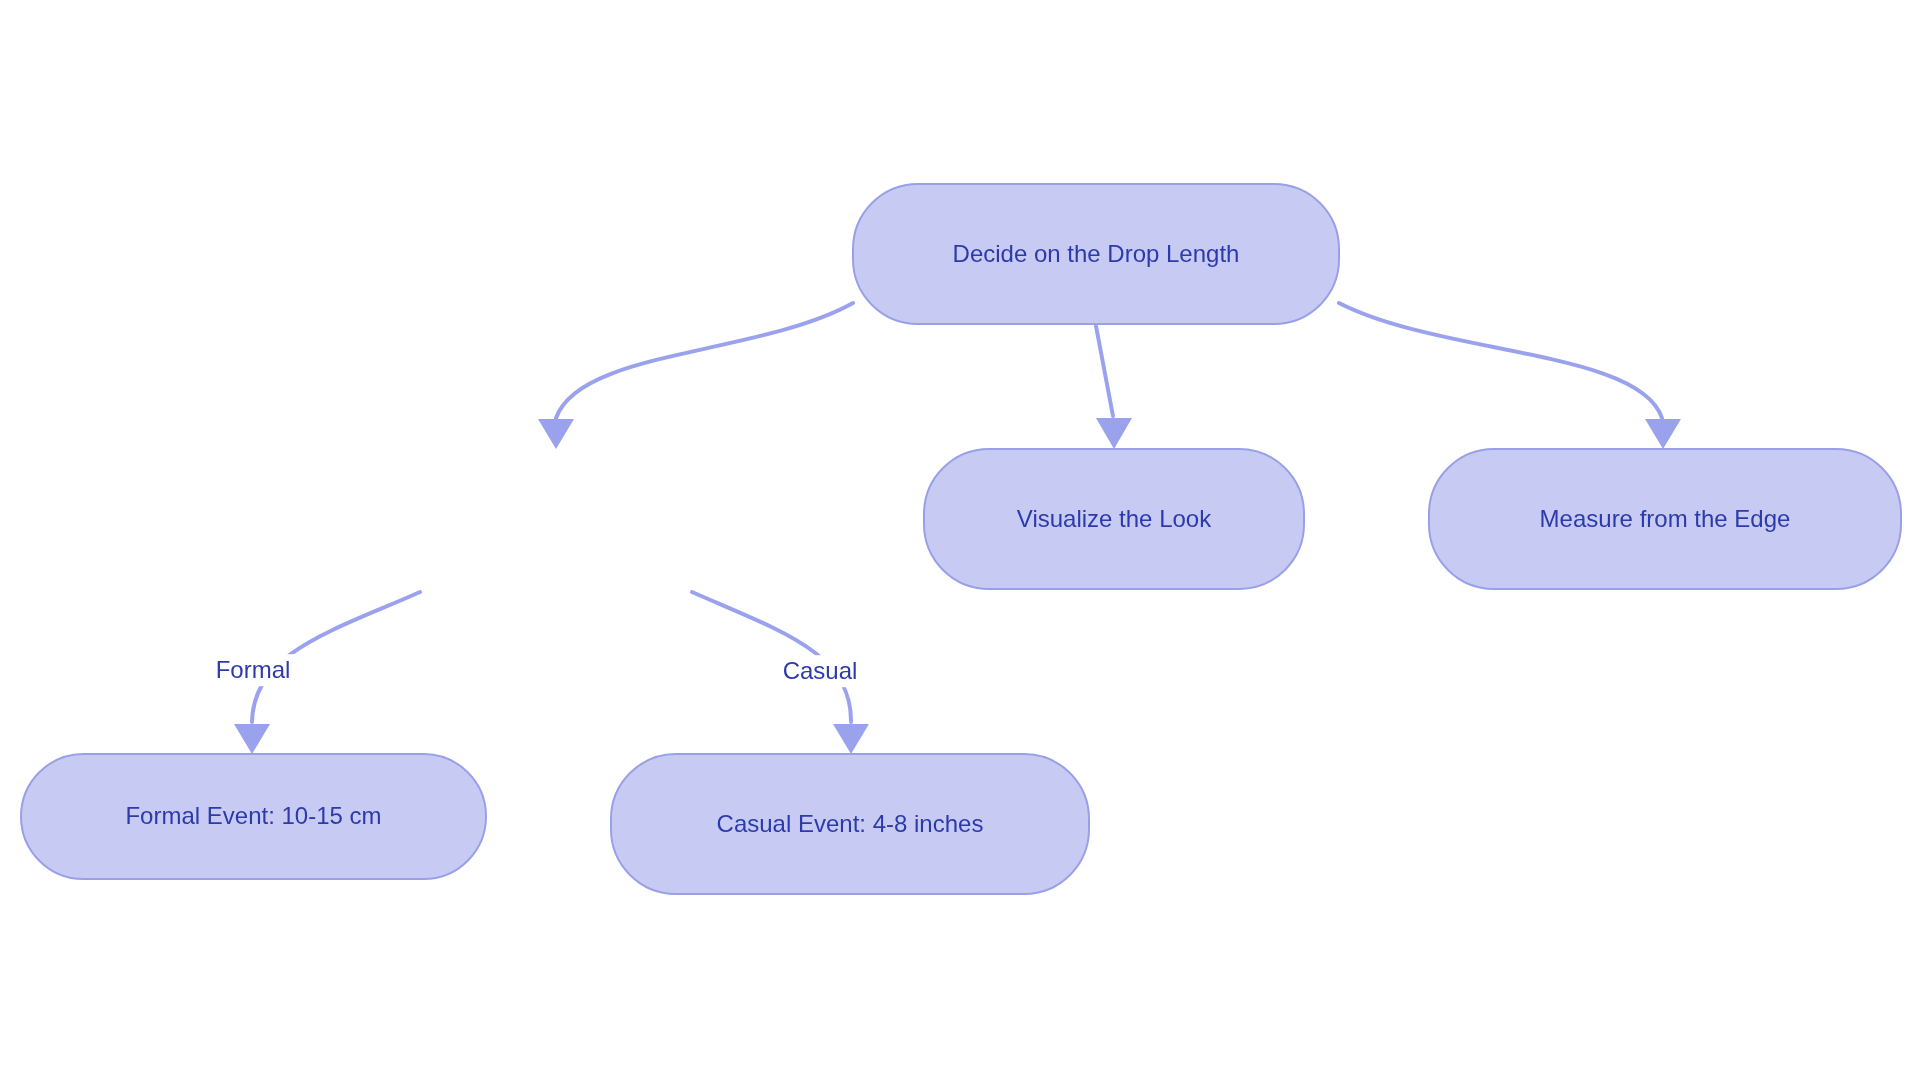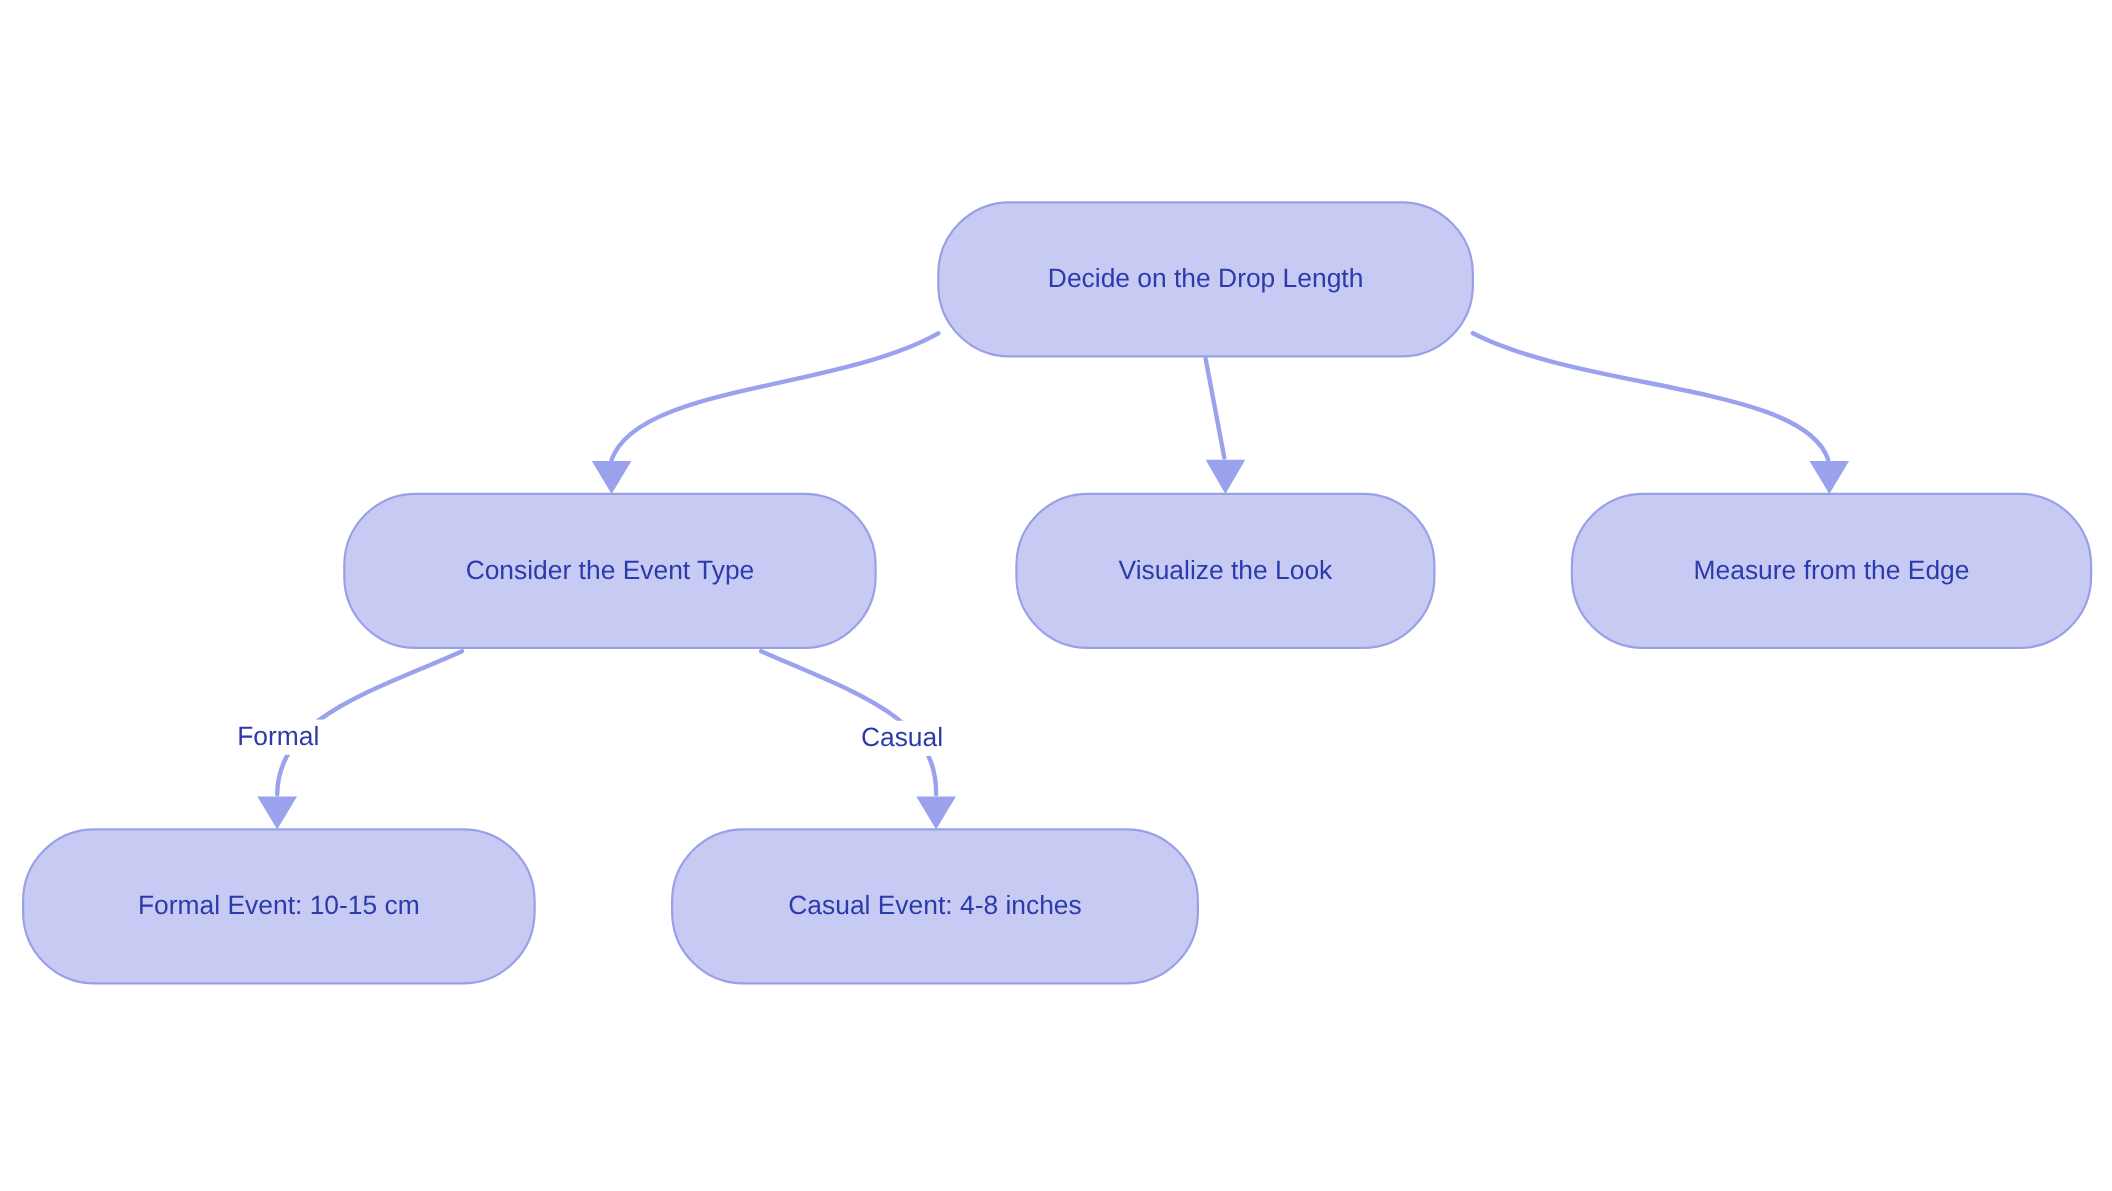--- a/index.html
+++ b/index.html
@@ -46,21 +46,21 @@
     color: var(--node-text);
     font-size: 24px;
     line-height: 1.2;
     text-align: center;
     padding: 0 24px;
   }
   .node-root          { left: 852px;  top: 183px; width: 488px; height: 142px; }
   .node-event-type    { left: 312px;  top: 448px; width: 485px; height: 142px; }
   .node-visualize     { left: 923px;  top: 448px; width: 382px; height: 142px; }
   .node-measure       { left: 1428px; top: 448px; width: 474px; height: 142px; }
-  .node-formal-event  { left: 20px;   top: 753px; width: 467px; height: 142px; }
+  .node-formal-event  { left: 20px;   top: 753px; width: 467px; height: 127px; }
   .node-casual-event  { left: 610px;  top: 753px; width: 480px; height: 142px; }
   .edge-label {
     position: absolute;
     transform: translate(-50%, -50%);
     background: var(--label-bg);
     color: var(--node-text);
     font-size: 24px;
     line-height: 1.15;
     padding: 2px 10px;
     white-space: nowrap;
@@ -88,23 +88,20 @@
     <polygon class="arrowhead" points="234,724 270,724 252,754"></polygon>
 
     <path class="edge" d="M 692 592 C 778 630, 852 652, 851 722"></path>
     <polygon class="arrowhead" points="833,724 869,724 851,754"></polygon>
   </svg>
 
   <div class="node node-root">
     <span>Decide on the Drop Length</span>
   </div>
 
-  <div class="node node-event-type">
-    <span>Consider the Event Type</span>
-  </div>
 
   <div class="node node-visualize">
     <span>Visualize the Look</span>
   </div>
 
   <div class="node node-measure">
     <span>Measure from the Edge</span>
   </div>
 
   <div class="node node-formal-event">

